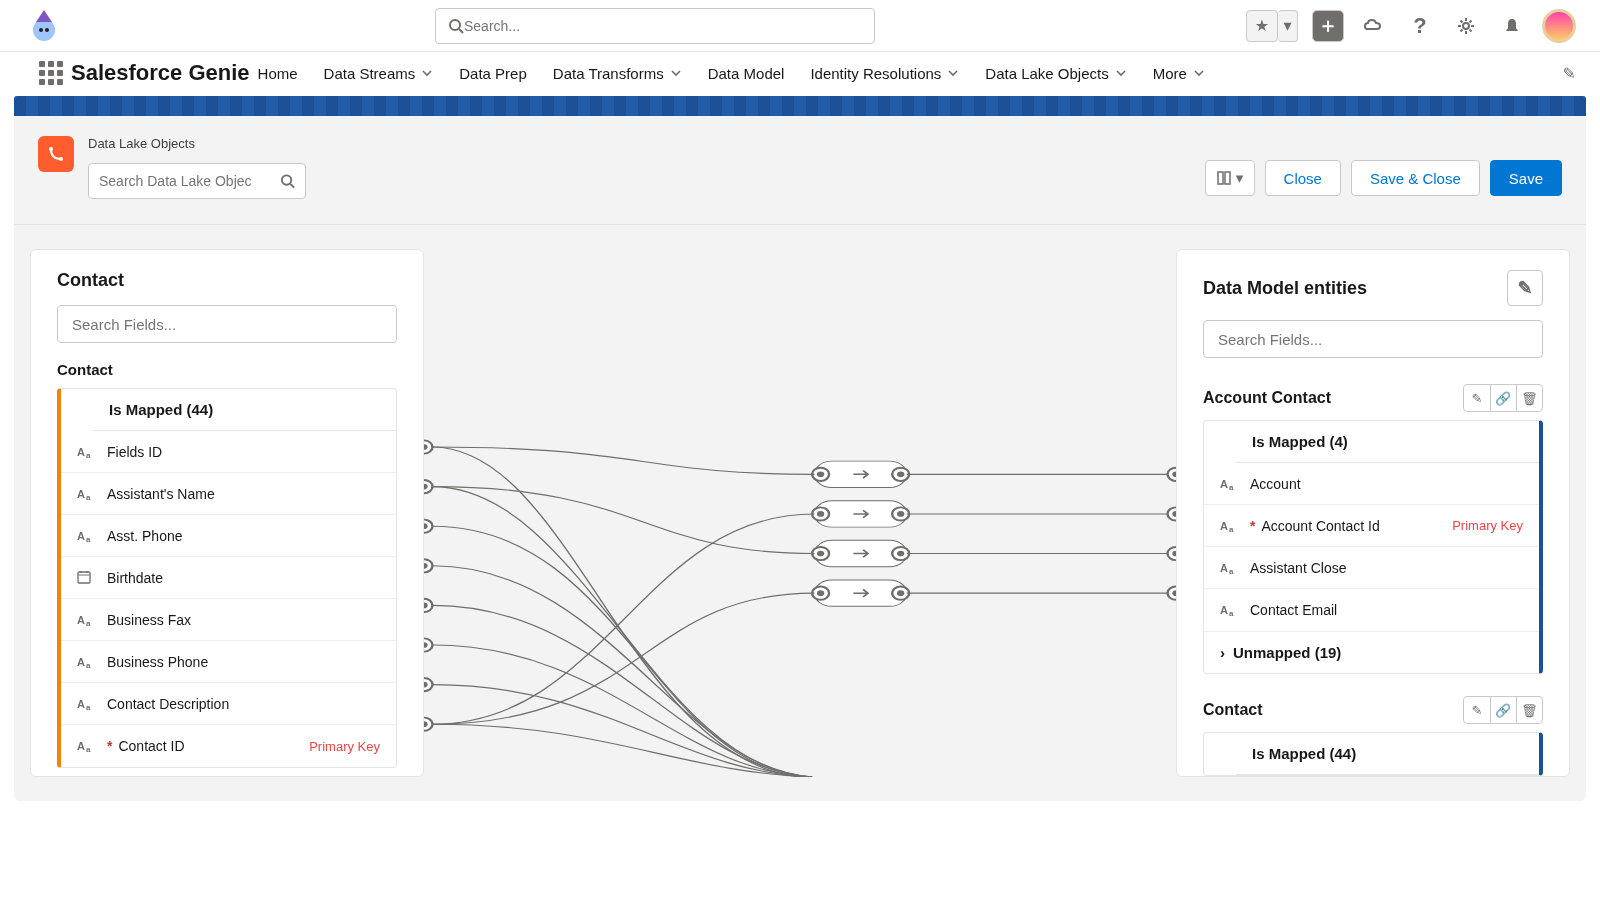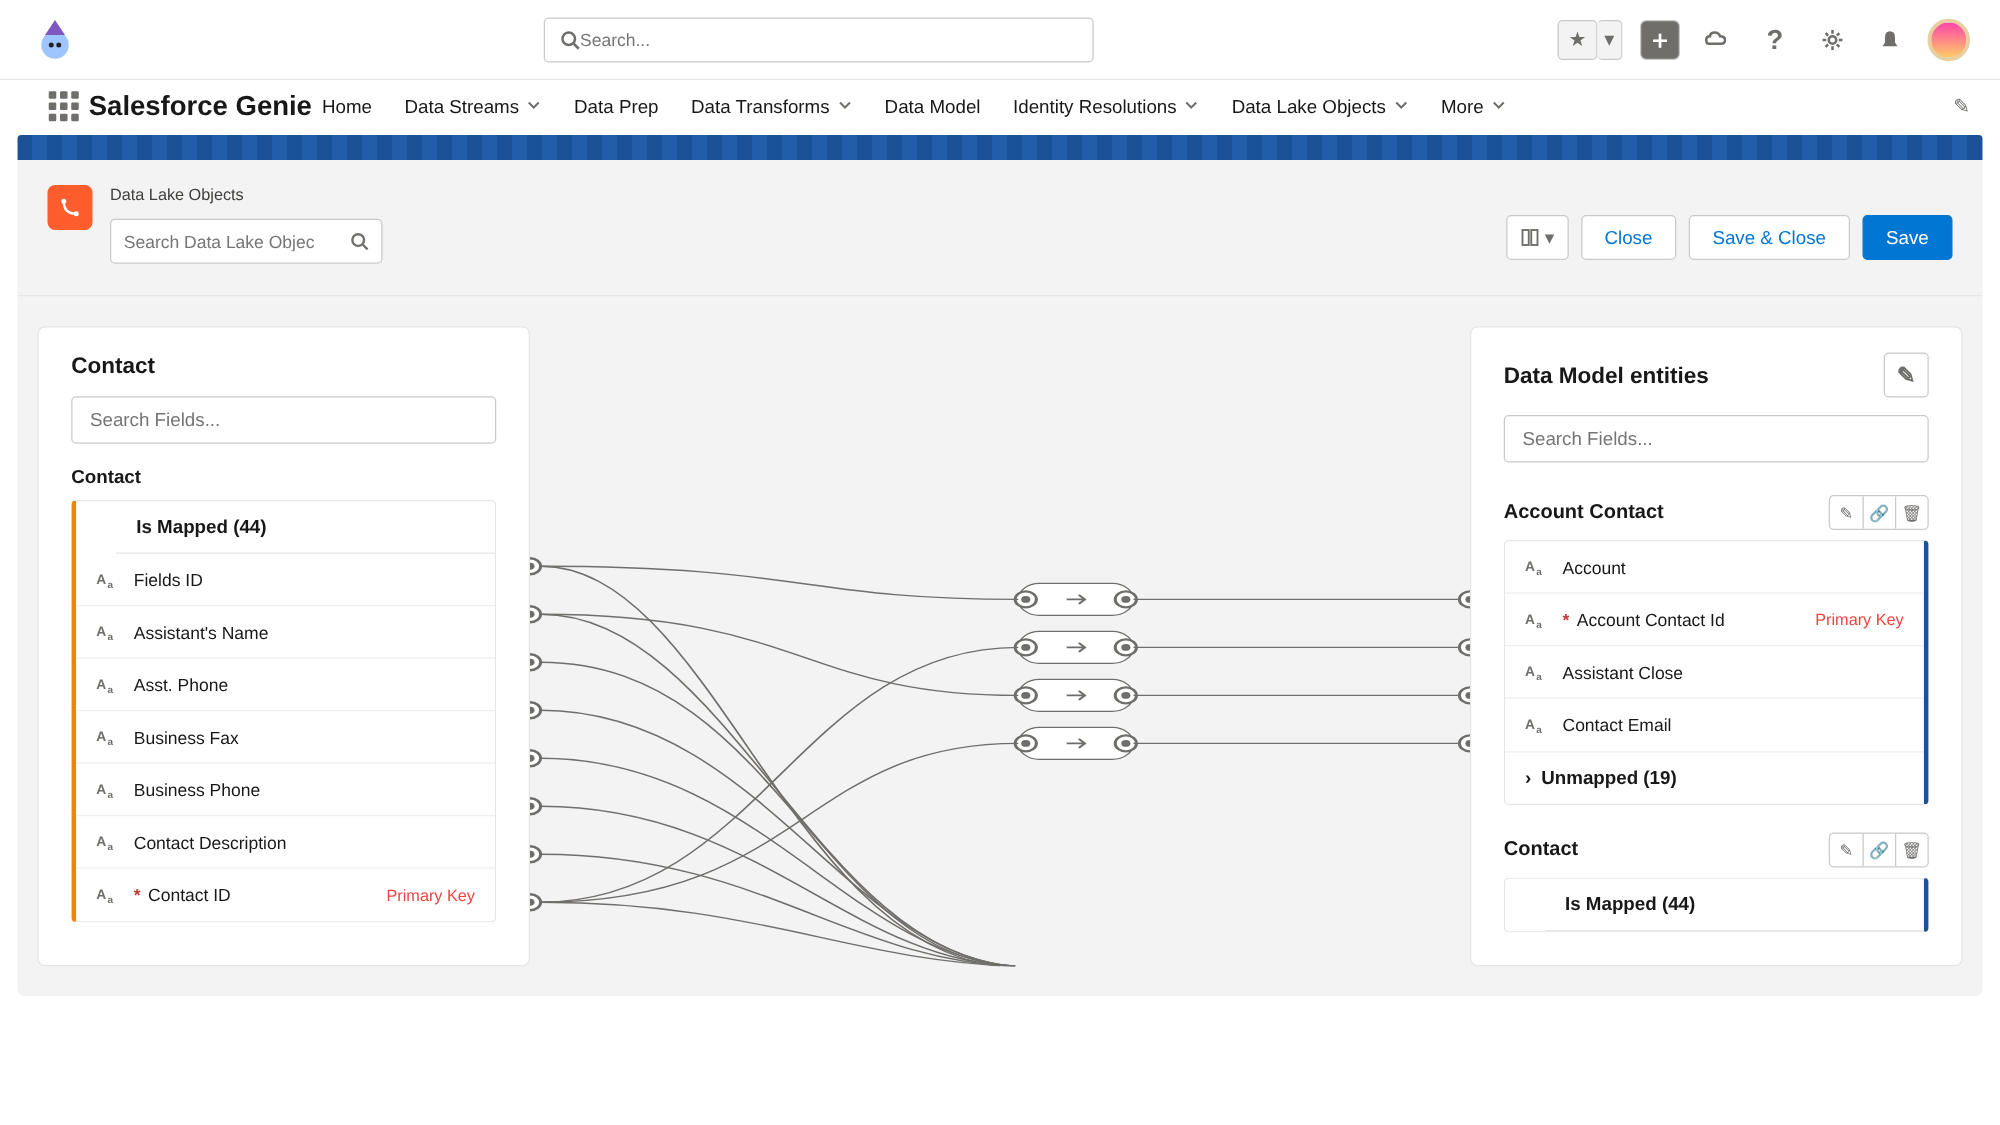--- a/index.html
+++ b/index.html
@@ -1,19 +1,19 @@
 <!DOCTYPE html>
 <html><head>
 <meta charset="utf-8">
 <style>
 * { box-sizing: border-box; margin: 0; padding: 0; }
 body { font-family: -apple-system, BlinkMacSystemFont, 'Segoe UI', Arial, sans-serif; background: #fff; color: #181818; }
 
 
-.global-header { height: 64px; display: flex; align-items: center; padding: 0 24px; border-bottom: 1px solid #e5e5e5; gap: 16px; }
+.global-header { height: 52px; display: flex; align-items: center; padding: 0 24px; border-bottom: 1px solid #e5e5e5; gap: 16px; }
 .mascot { width: 40px; height: 40px; display: flex; align-items: center; justify-content: center; }
 .global-search { flex: 0 0 440px; margin: 0 auto; height: 36px; border: 1px solid #c9c9c9; border-radius: 4px; display: flex; align-items: center; padding: 0 12px; color: #706e6b; }
 .global-search input { border: none; outline: none; font-size: 14px; flex: 1; background: transparent; }
 .header-actions { display: flex; align-items: center; gap: 14px; }
 .icon-btn { width: 32px; height: 32px; display: flex; align-items: center; justify-content: center; color: #706e6b; border-radius: 4px; cursor: pointer; }
 .icon-btn.bordered { border: 1px solid #c9c9c9; background: #f3f3f3; }
 .star-dropdown { display: flex; }
 .star-dropdown .icon-btn + .icon-btn { border-left: none; width: 20px; }
 .avatar { width: 34px; height: 34px; border-radius: 50%; background: linear-gradient(180deg,#f4a 0,#fc6 100%); border: 3px solid #e8cfa0; }
 
@@ -233,20 +233,29 @@
               </div>
               <div class="field-row">
                 <span class="type-icon"><span style="position:relative">A<sub style="font-size:8px;position:absolute;bottom:-2px;left:9px">a</sub></span></span>
                 <span>Assistant's Name</span>
               </div>
               <div class="field-row">
                 <span class="type-icon"><span style="position:relative">A<sub style="font-size:8px;position:absolute;bottom:-2px;left:9px">a</sub></span></span>
                 <span>Asst. Phone</span>
               </div>
               <div class="field-row">
+                <span class="type-icon"><svg width="14" height="14" viewBox="0 0 14 14">
+                    <rect x="1" y="2" width="12" height="11" rx="1" fill="none" stroke="#706e6b" stroke-width="1.3"></rect>
+                    <line x1="1" y1="5" x2="13" y2="5" stroke="#706e6b"></line>
+                    <line x1="4" y1="1" x2="4" y2="3" stroke="#706e6b" stroke-width="1.3"></line>
+                    <line x1="10" y1="1" x2="10" y2="3" stroke="#706e6b" stroke-width="1.3"></line>
+                  </svg></span>
+                <span>Birthdate</span>
+              </div>
+              <div class="field-row">
                 <span class="type-icon"><span style="position:relative">A<sub style="font-size:8px;position:absolute;bottom:-2px;left:9px">a</sub></span></span>
                 <span>Business Fax</span>
               </div>
               <div class="field-row">
                 <span class="type-icon"><span style="position:relative">A<sub style="font-size:8px;position:absolute;bottom:-2px;left:9px">a</sub></span></span>
                 <span>Business Phone</span>
               </div>
               <div class="field-row">
                 <span class="type-icon"><span style="position:relative">A<sub style="font-size:8px;position:absolute;bottom:-2px;left:9px">a</sub></span></span>
                 <span>Contact Description</span>
@@ -328,20 +337,21 @@
 
         <div class="entity-actions">
           <span style="font-weight:700;font-size:16px">Account Contact</span>
           <div class="mini-btns">
             <span>✎</span>
             <span>🔗</span>
             <span>🗑</span>
           </div>
         </div>
         <div class="entity-block right-blue" style="margin-top:8px">
+          <div class="entity-header">Is Mapped (4)</div>
           <div id="right-fields-0">
               <div class="field-row">
                 <span class="type-icon"><span style="position:relative">A<sub style="font-size:8px;position:absolute;bottom:-2px;left:9px">a</sub></span></span>
                 <span>Account</span>
               </div>
               <div class="field-row">
                 <span class="type-icon"><span style="position:relative">A<sub style="font-size:8px;position:absolute;bottom:-2px;left:9px">a</sub></span></span>
                 <span class="required-star">*</span>
                 <span>Account Contact Id</span>
                 <span class="pk-badge">Primary Key</span>

